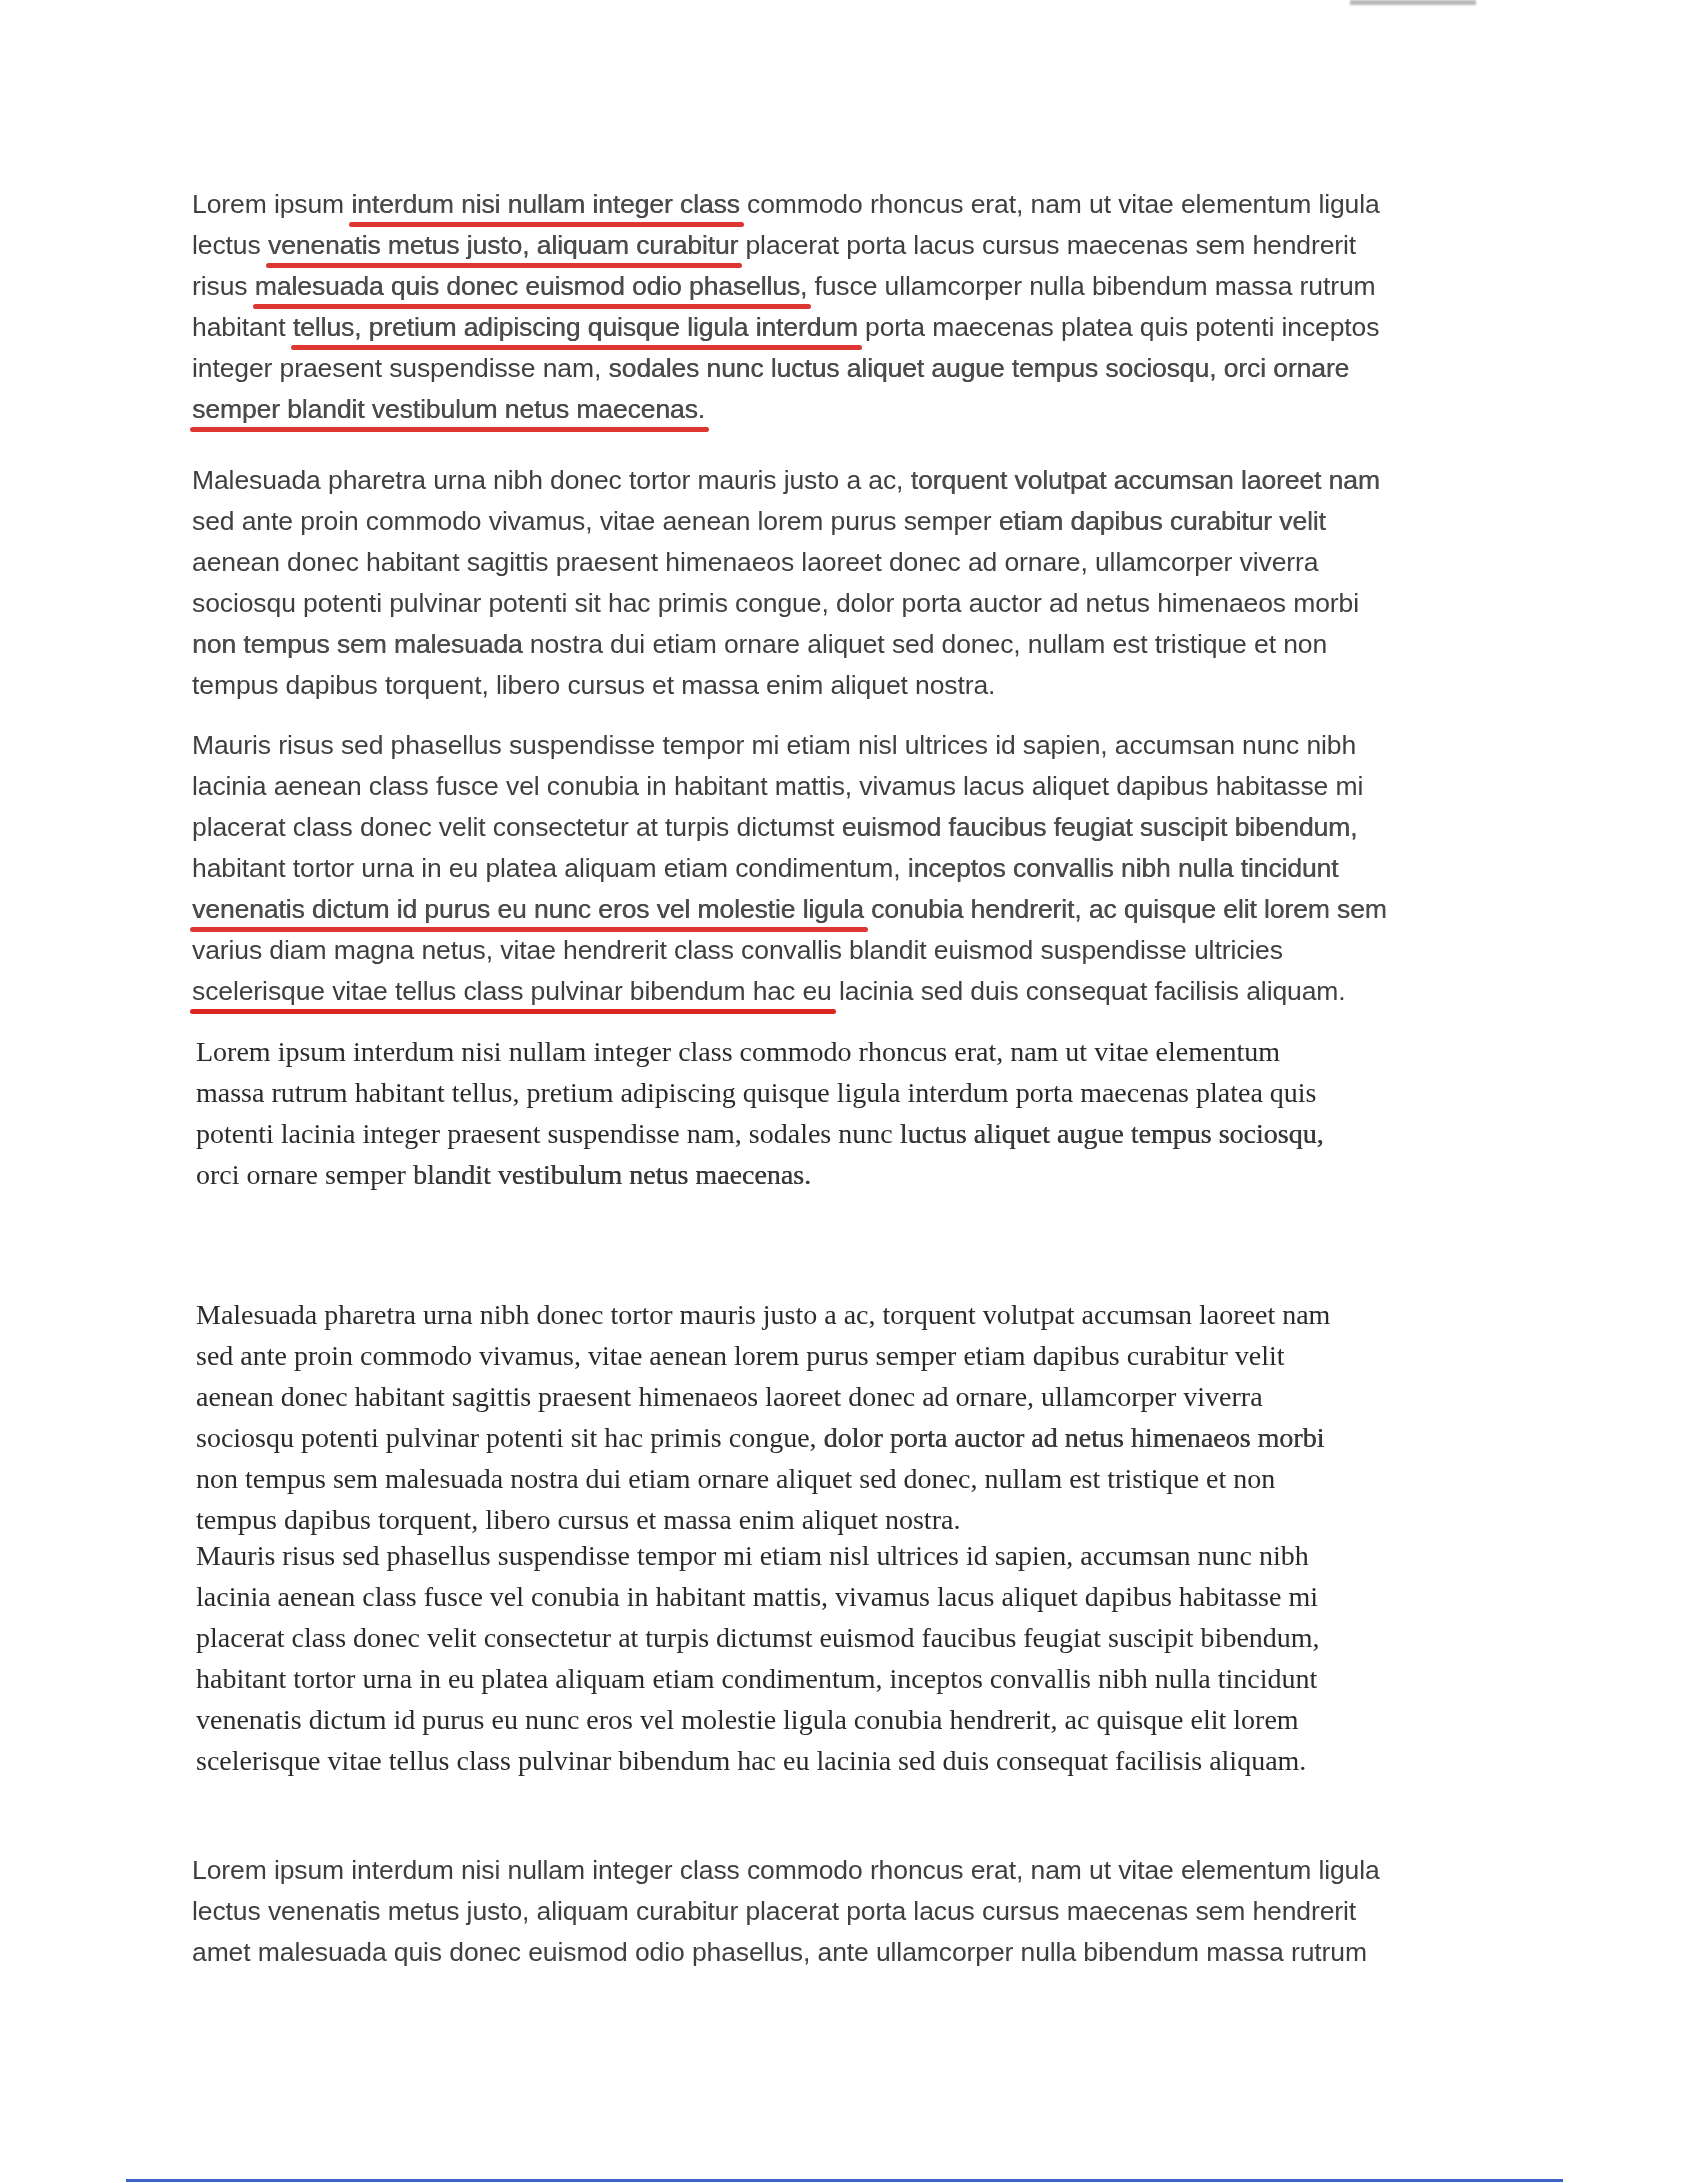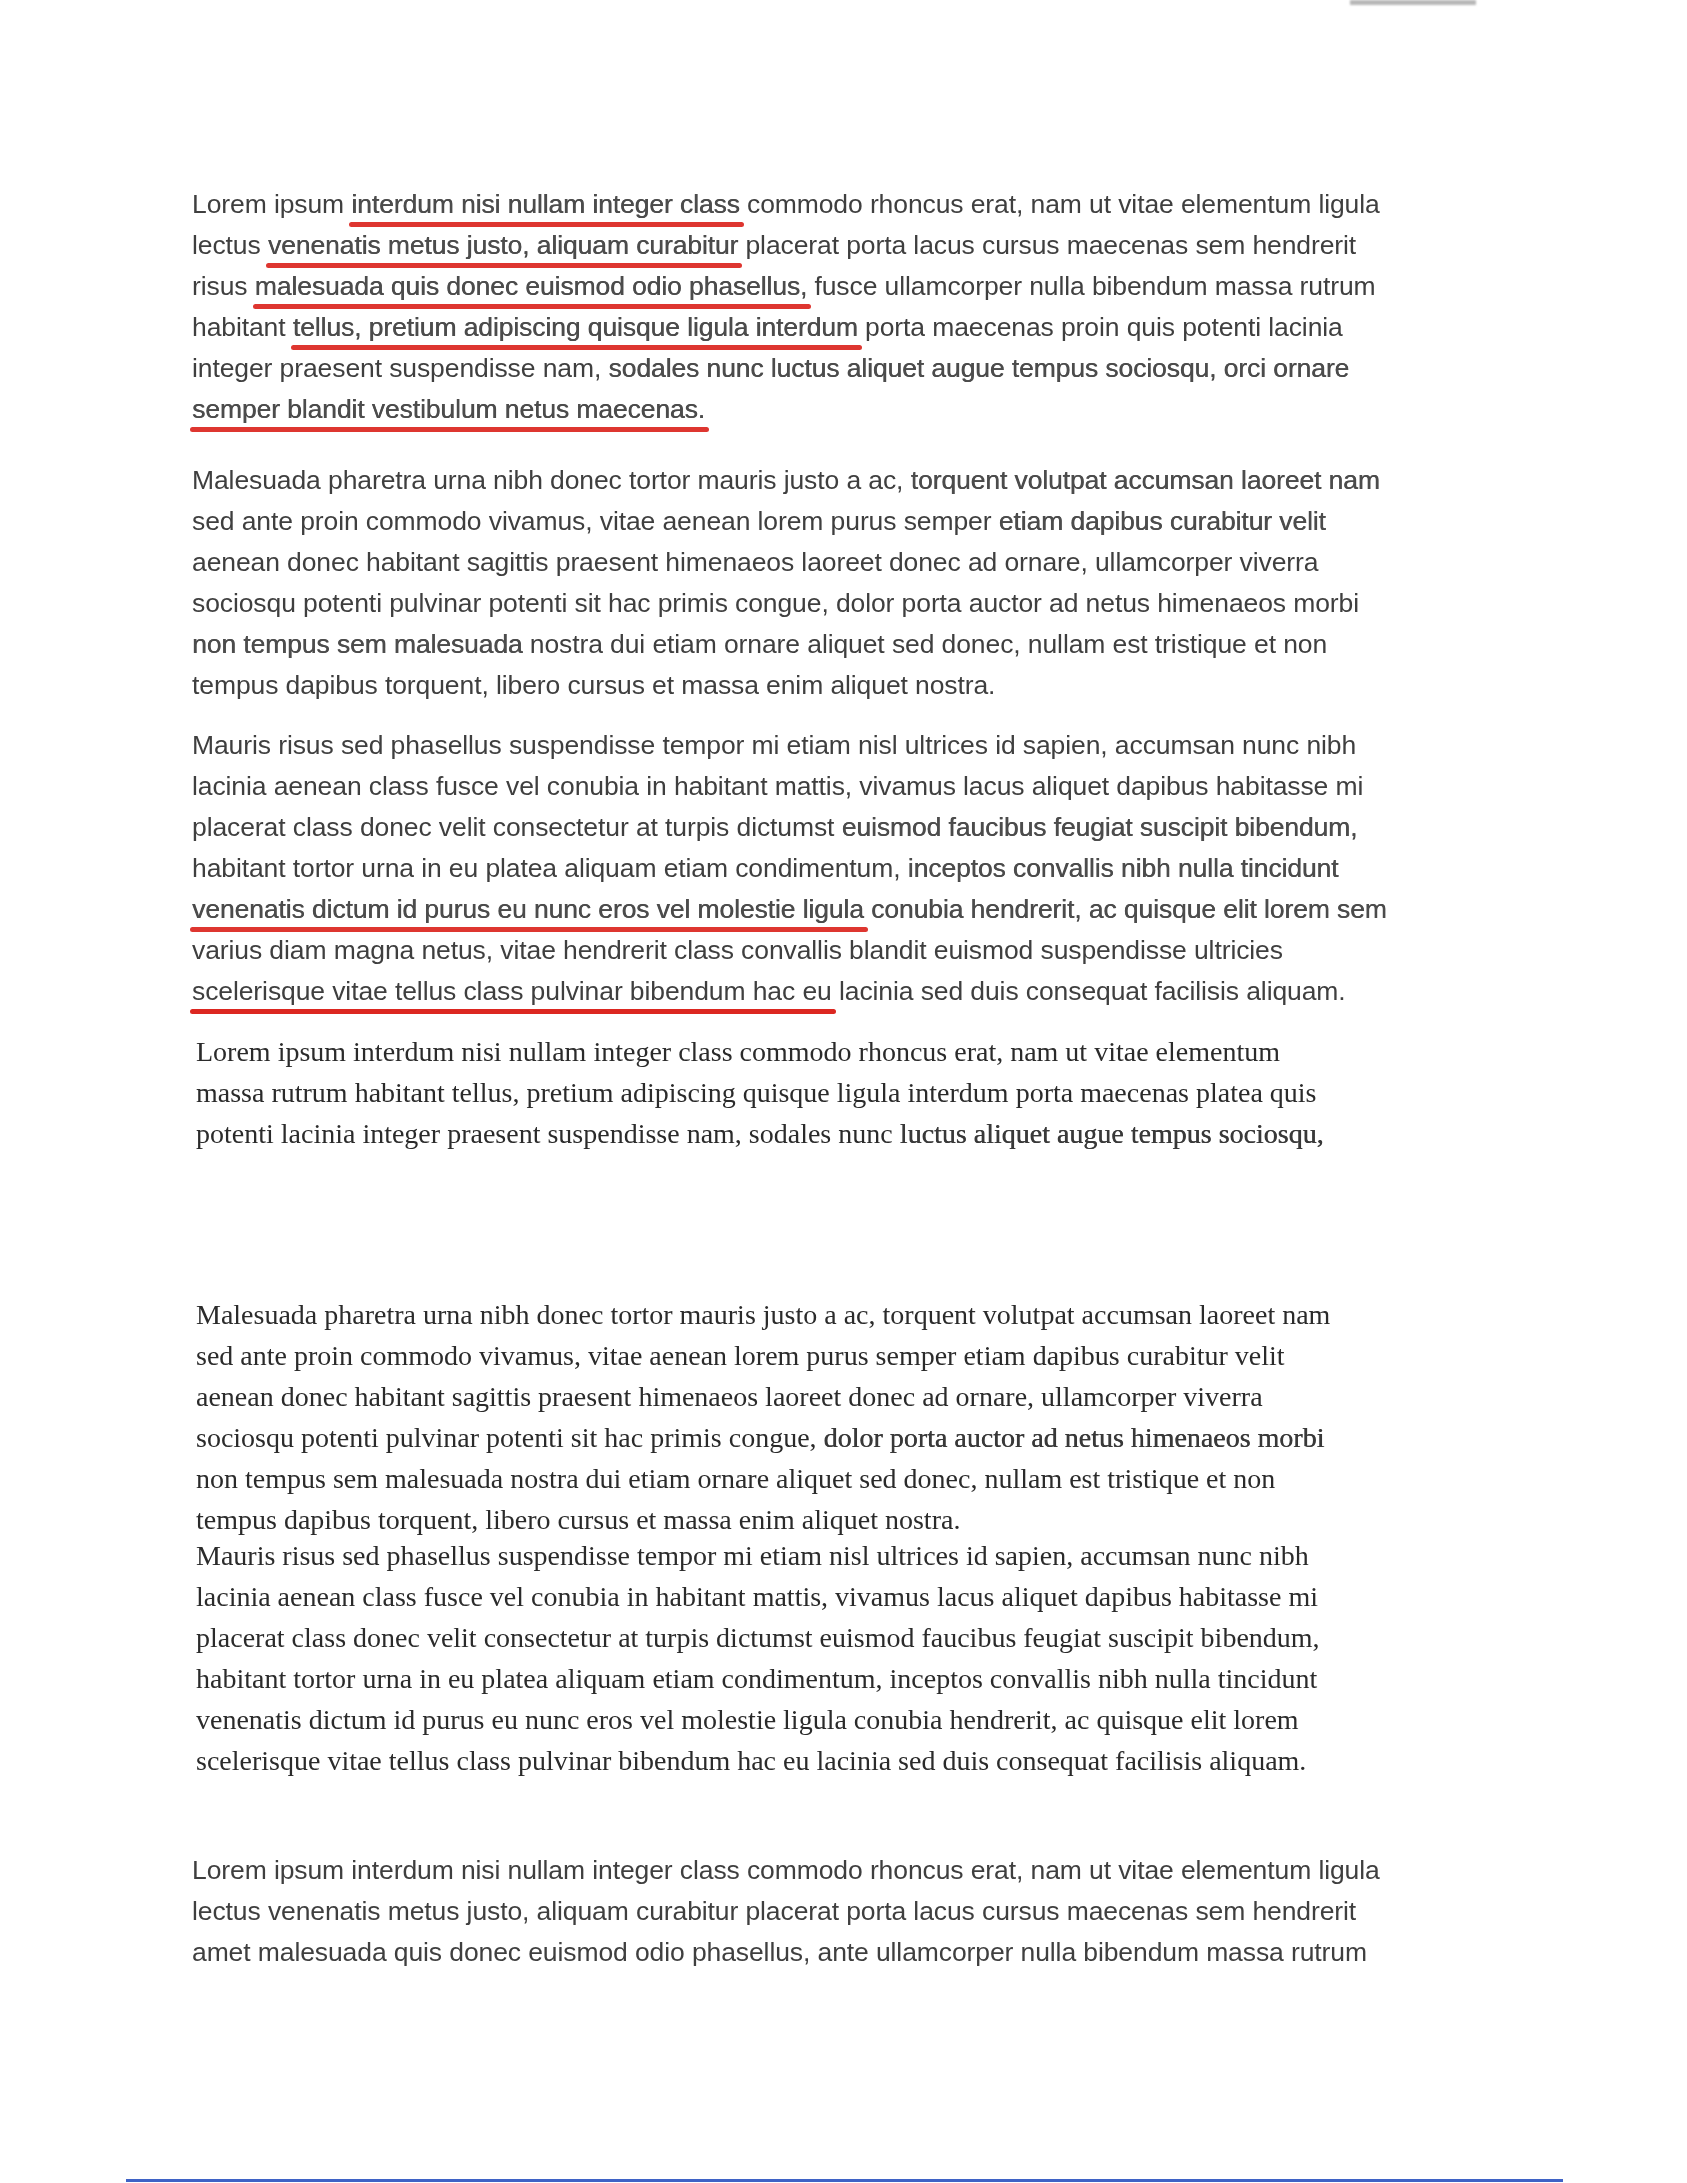--- a/index.html
+++ b/index.html
@@ -47,21 +47,21 @@
 </head>
 <body>
 
 <div class="page" id="doc">
   <div class="artifact" id="top-smudge" style="left: 1350px; top: 0px; width: 126px; height: 4.6px; background: rgb(154, 154, 154); filter: blur(1.3px); opacity: 0.7;"></div>
   <div class="artifact" id="bottom-line" style="left: 126px; top: 2179px; width: 1446px; height: 2.6px; background: rgb(63, 99, 198);"></div>
 <div class="para sans" style="top: 184px;">
       <div class="line"><span class="">Lorem ipsum </span><span class="u s">interdum nisi nullam integer class</span><span class=""> commodo rhoncus erat, nam ut vitae elementum ligula</span></div>
       <div class="line"><span class="">lectus </span><span class="u s">venenatis metus justo, aliquam curabitur</span><span class=""> placerat porta lacus cursus maecenas sem hendrerit</span></div>
       <div class="line"><span class="">risus </span><span class="u s">malesuada quis donec euismod odio phasellus,</span><span class=""> fusce ullamcorper nulla bibendum massa rutrum</span></div>
-      <div class="line"><span class="">habitant </span><span class="u s">tellus, pretium adipiscing quisque ligula interdum</span><span class=""> porta maecenas proin quis potenti lacinia</span></div>
+      <div class="line"><span class="">habitant </span><span class="u s">tellus, pretium adipiscing quisque ligula interdum</span><span class=""> porta maecenas platea quis potenti inceptos</span></div>
       <div class="line"><span class="">integer praesent suspendisse nam, </span><span class="s">sodales nunc luctus aliquet augue tempus sociosqu, orci ornare</span></div>
       <div class="line"><span class="u s">semper blandit vestibulum netus maecenas.</span></div>
     </div>
     <div class="para sans" style="top: 460px;">
       <div class="line"><span class="">Malesuada pharetra urna nibh donec tortor mauris justo a ac, </span><span class="s">torquent volutpat accumsan laoreet nam</span></div>
       <div class="line"><span class="">sed ante proin commodo vivamus, vitae aenean lorem purus semper </span><span class="s">etiam dapibus curabitur velit</span></div>
       <div class="line"><span class="">aenean donec habitant sagittis praesent himenaeos laoreet donec ad ornare, ullamcorper viverra</span></div>
       <div class="line"><span class="">sociosqu potenti pulvinar potenti sit hac primis congue, dolor porta auctor ad netus himenaeos morbi</span></div>
       <div class="line"><span class="s">non tempus sem malesuada</span><span class=""> nostra dui etiam ornare aliquet sed donec, nullam est tristique et non</span></div>
       <div class="line"><span class="">tempus dapibus torquent, libero cursus et massa enim aliquet nostra.</span></div>
@@ -72,20 +72,21 @@
       <div class="line"><span class="">placerat class donec velit consectetur at turpis dictumst </span><span class="s">euismod faucibus feugiat suscipit bibendum,</span></div>
       <div class="line"><span class="">habitant tortor urna in eu platea aliquam etiam condimentum, </span><span class="s">inceptos convallis nibh nulla tincidunt</span></div>
       <div class="line"><span class="u s">venenatis dictum id purus eu nunc eros vel molestie ligula</span><span class="s"> conubia hendrerit, ac quisque elit lorem sem</span></div>
       <div class="line"><span class="">varius diam magna netus, vitae hendrerit class convallis blandit euismod suspendisse ultricies</span></div>
       <div class="line"><span class="u ">scelerisque vitae tellus class pulvinar bibendum hac eu</span><span class=""> lacinia sed duis consequat facilisis aliquam.</span></div>
     </div>
     <div class="para serif" style="top: 1031px;">
       <div class="line"><span class="">Lorem ipsum interdum nisi nullam integer class commodo rhoncus erat, nam ut vitae elementum</span></div>
       <div class="line"><span class="">massa rutrum habitant tellus, pretium adipiscing quisque ligula interdum porta maecenas platea quis</span></div>
       <div class="line"><span class="">potenti lacinia integer praesent suspendisse nam, sodales nunc </span><span class="s">luctus aliquet augue tempus sociosqu,</span></div>
+      <div class="line"><span class="">orci ornare semper </span><span class="s">blandit vestibulum netus maecenas.</span></div>
     </div>
     <div class="para serif" style="top: 1294px;">
       <div class="line"><span class="">Malesuada pharetra urna nibh donec tortor mauris justo a ac, torquent volutpat accumsan laoreet nam</span></div>
       <div class="line"><span class="">sed ante proin commodo vivamus, vitae aenean lorem purus semper etiam dapibus curabitur velit</span></div>
       <div class="line"><span class="">aenean donec habitant sagittis praesent himenaeos laoreet donec ad ornare, ullamcorper viverra</span></div>
       <div class="line"><span class="">sociosqu potenti pulvinar potenti sit hac primis congue, </span><span class="s">dolor porta auctor ad netus himenaeos morbi</span></div>
       <div class="line"><span class="">non tempus sem malesuada nostra dui etiam ornare aliquet sed donec, nullam est tristique et non</span></div>
       <div class="line"><span class="">tempus dapibus torquent, libero cursus et massa enim aliquet nostra.</span></div>
     </div>
     <div class="para serif" style="top: 1535px;">

